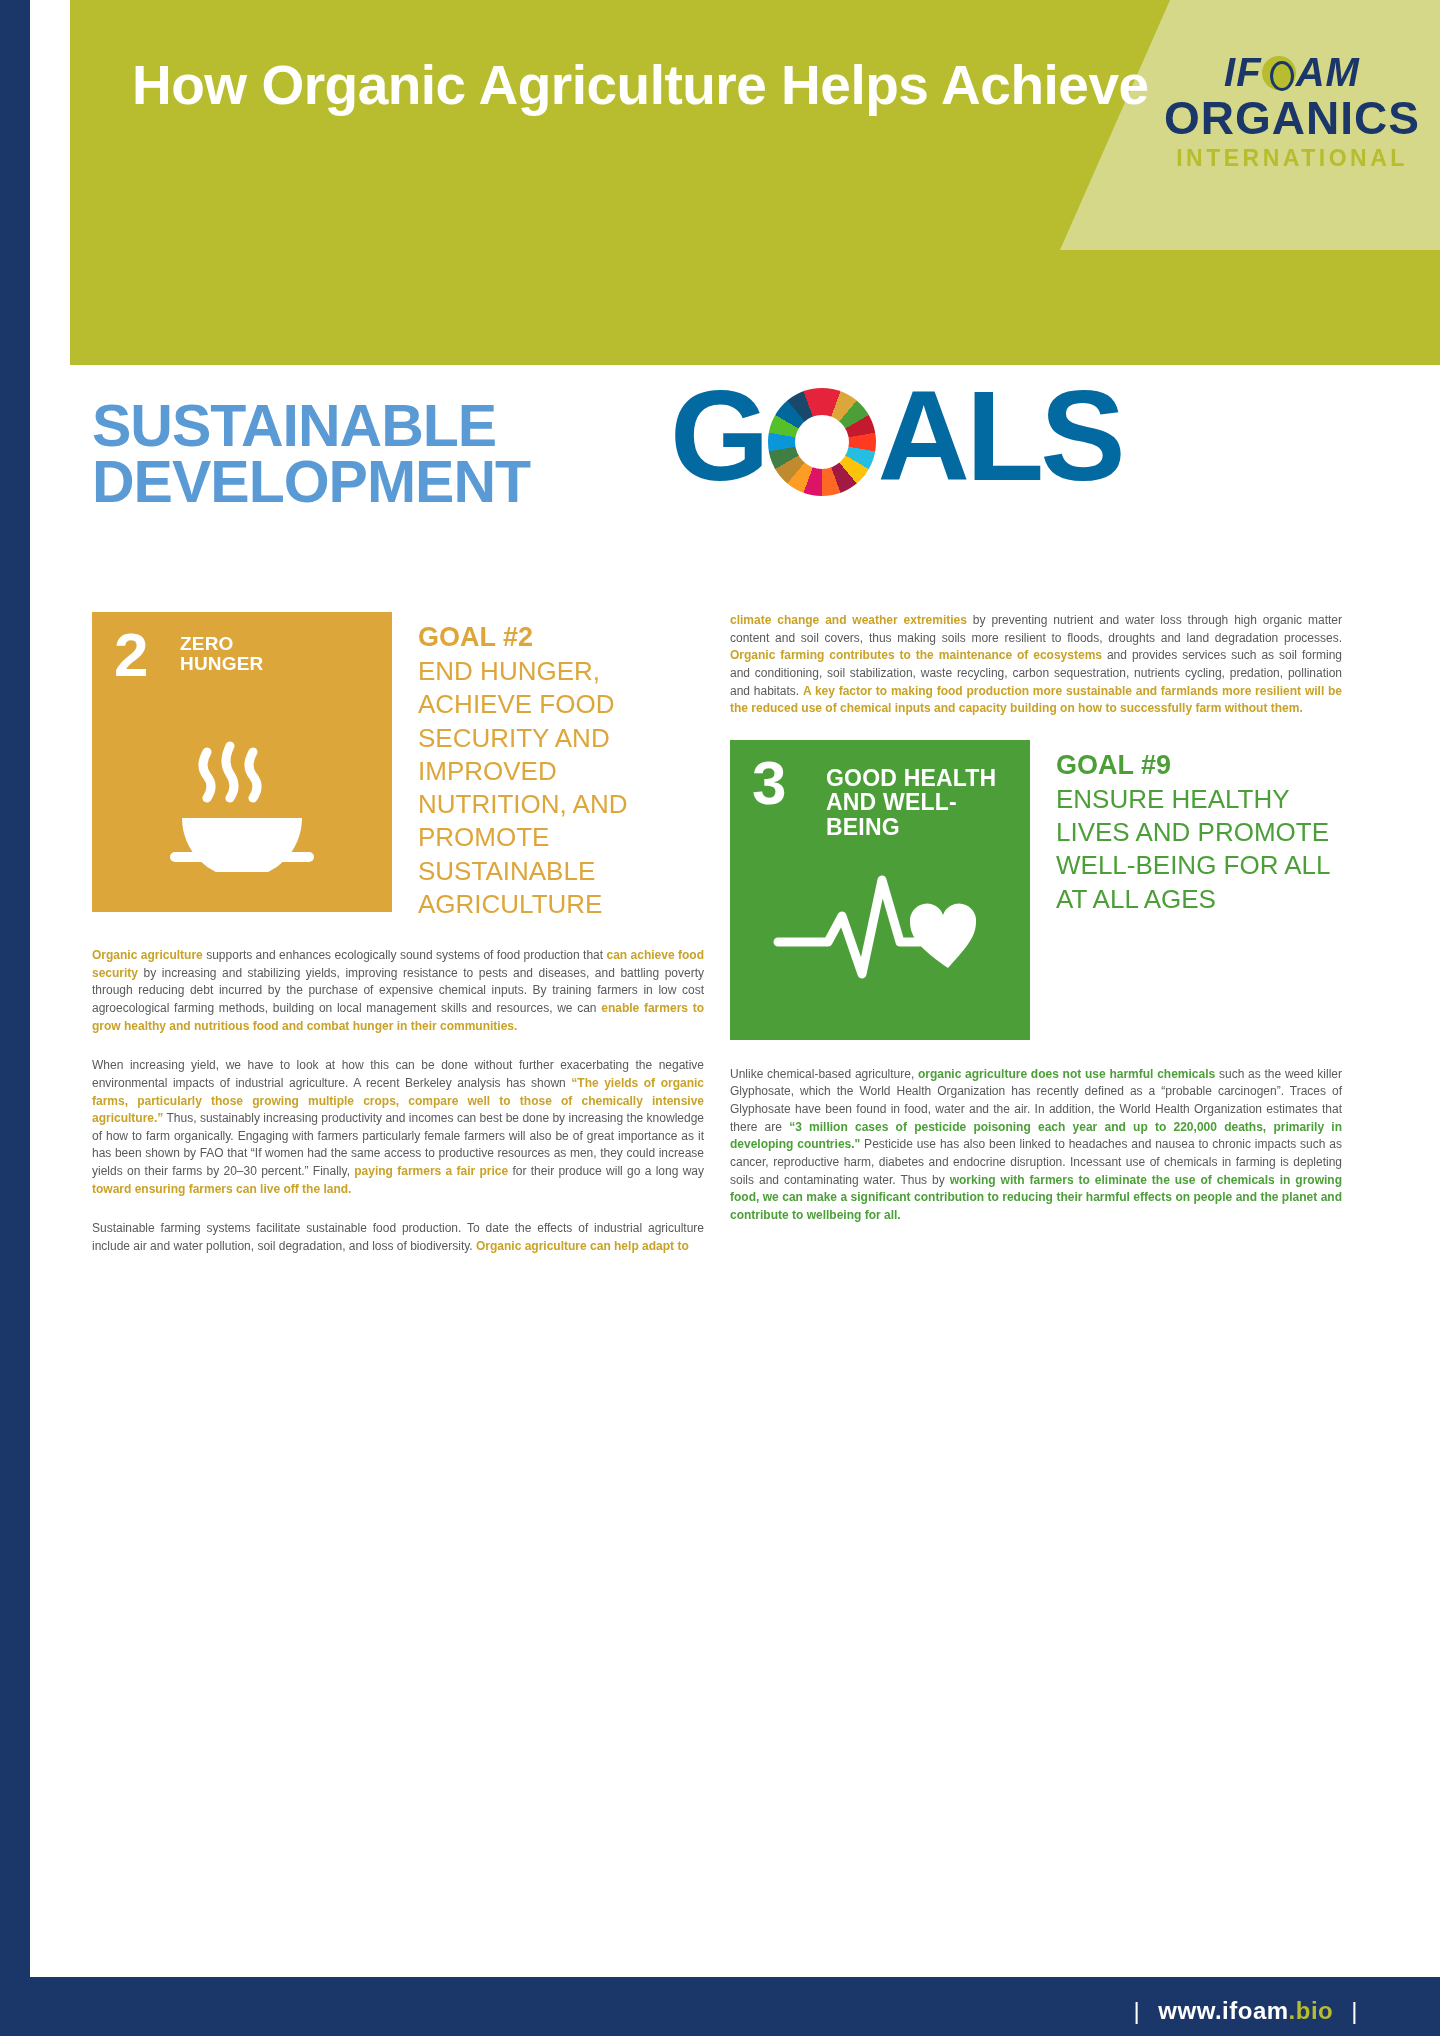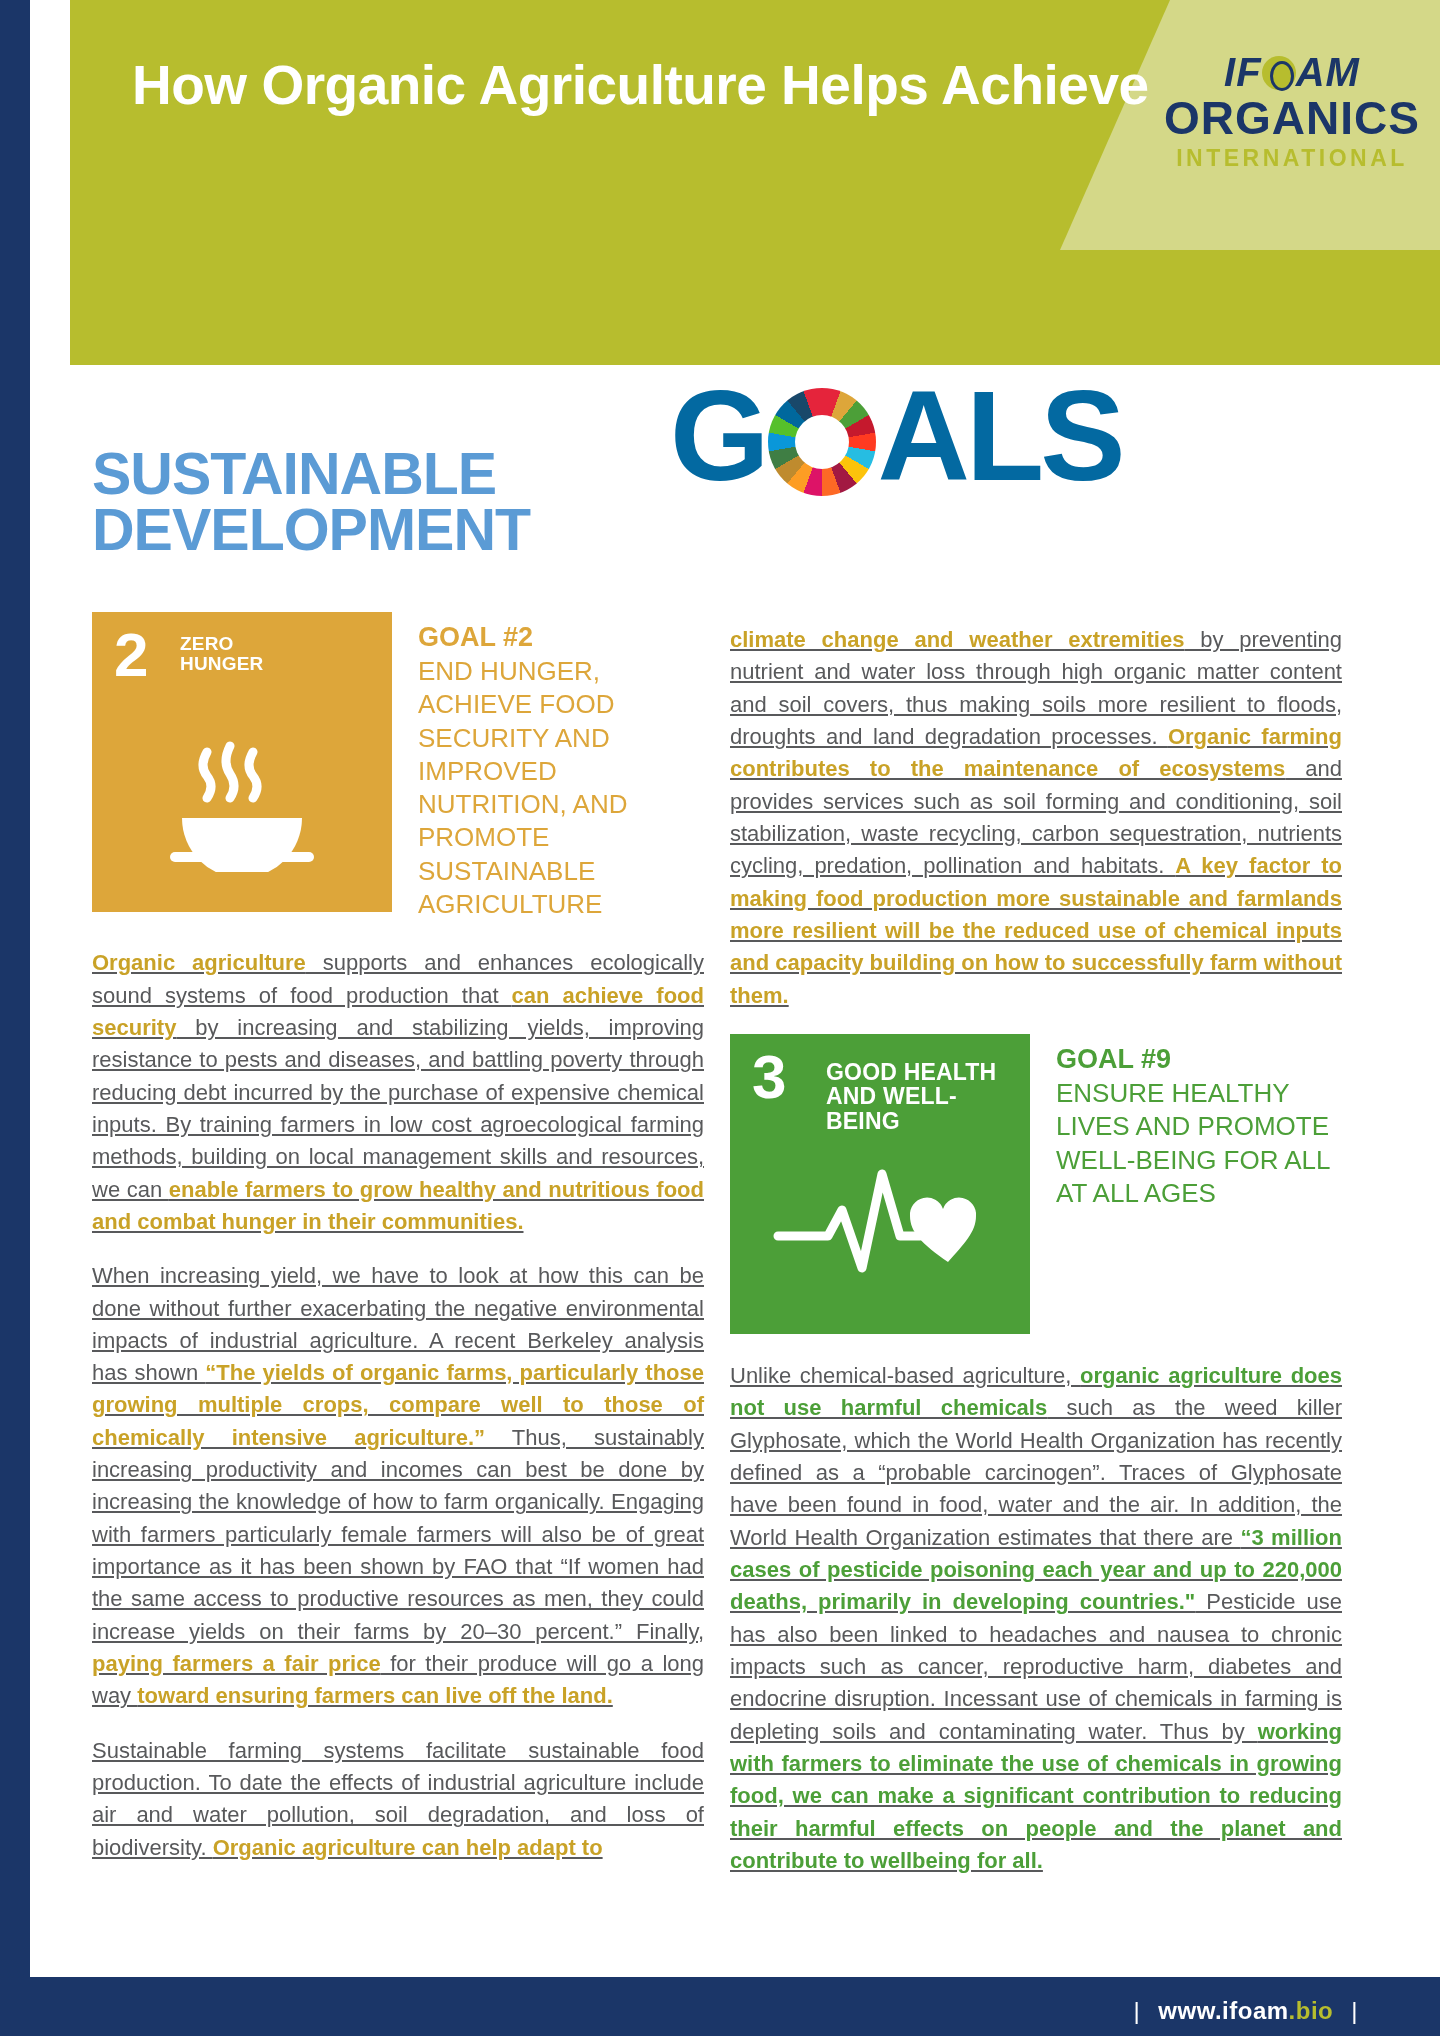--- a/index.html
+++ b/index.html
@@ -60,21 +60,20 @@
     border:3px solid #1b3668;border-radius:50%;
   }
   
   .sdg-banner{
     position:absolute;left:30px;top:390px;width:1410px;height:170px;
   }
   .sdg-left{
     position:absolute;left:62px;top:8px;
     color:#5b9bd5;font-weight:bold;font-size:59px;line-height:0.95;
     letter-spacing:-1px;
-    margin-top:48px;
   }
   .sdg-goals{
     position:absolute;left:640px;top:-18px;
     font-size:128px;font-weight:bold;color:#0369a1;letter-spacing:-4px;
     line-height:1;
   }
   .wheel{
     display:inline-block;width:108px;height:108px;border-radius:50%;
     vertical-align:-16px;position:relative;margin:0 2px;
     background:
@@ -103,25 +102,24 @@
     content:"";position:absolute;left:27px;top:27px;width:54px;height:54px;
     background:#ffffff;border-radius:50%;
   }
   
   .col{
     position:absolute;top:612px;width:612px;
   }
   .col-left{left:92px;}
   .col-right{left:730px;}
   p{
-    margin:12px 0 22px 0;
-    font-size:22px;line-height:1.47;
+    margin:0 0 22px 0;
+    font-size:12px;line-height:1.47;
     text-align:justify;
     color:#58595b;
-    text-decoration:underline;
   }
   .hl-y{color:#c9a227;font-weight:bold;}
   .hl-g{color:#4c9f38;font-weight:bold;}
   
   .goal-block{position:relative;margin-bottom:26px;overflow:hidden;}
   .goal-tile{
     width:300px;height:300px;float:left;position:relative;color:#fff;
   }
   .tile-yellow{background:#dda63a;}
   .tile-green{background:#4c9f38;}

